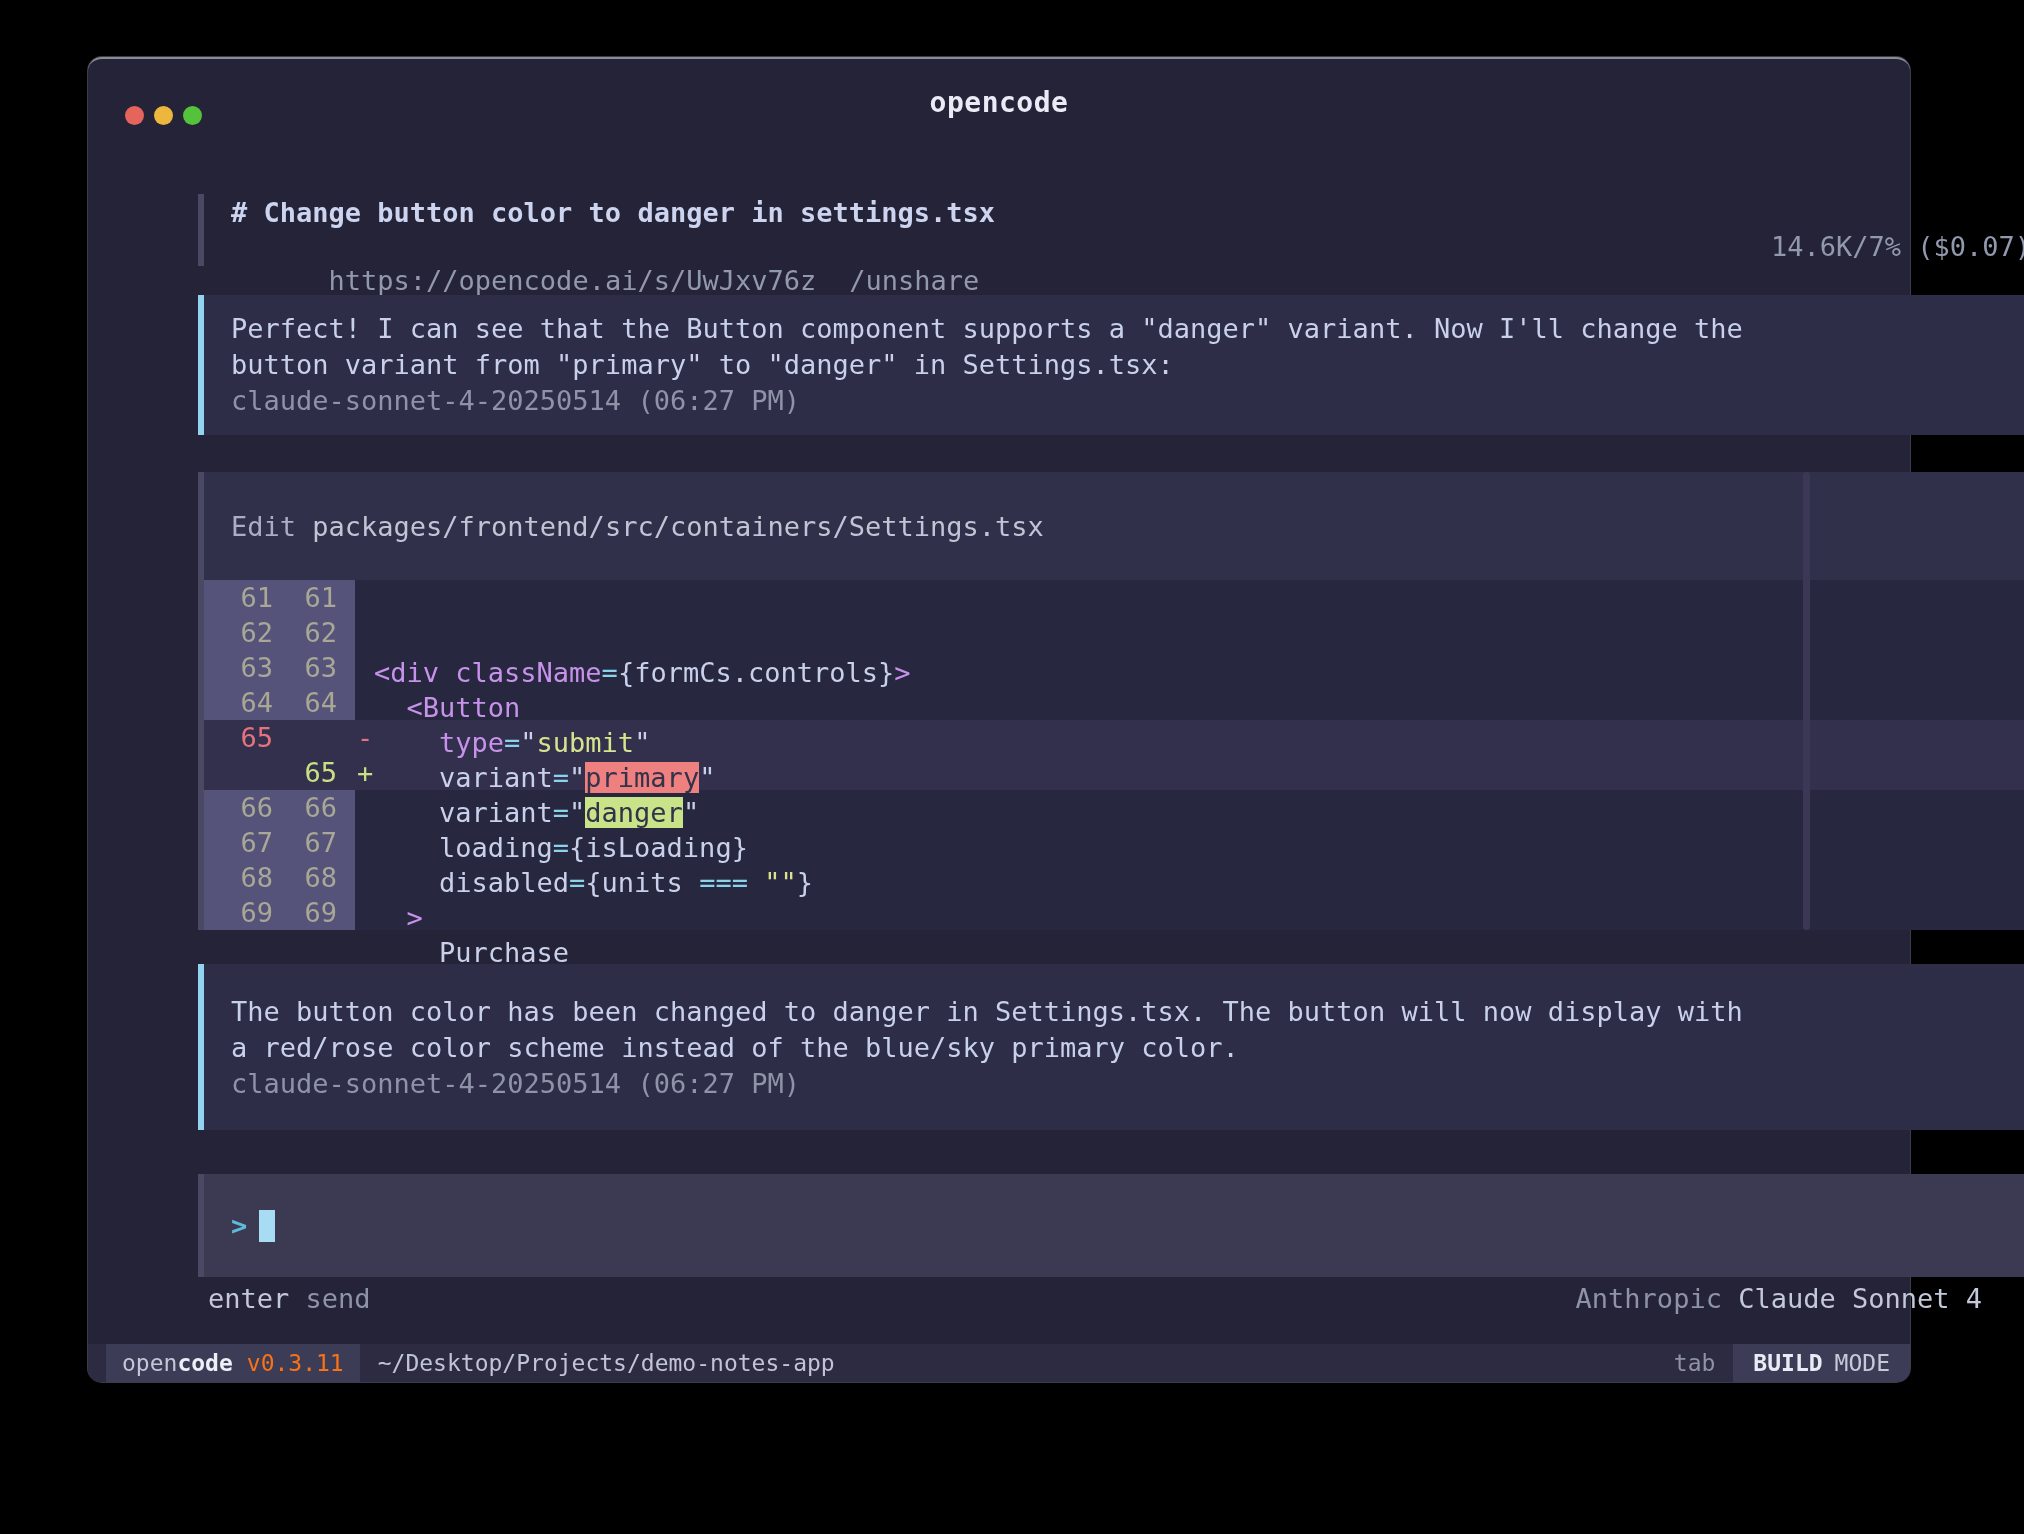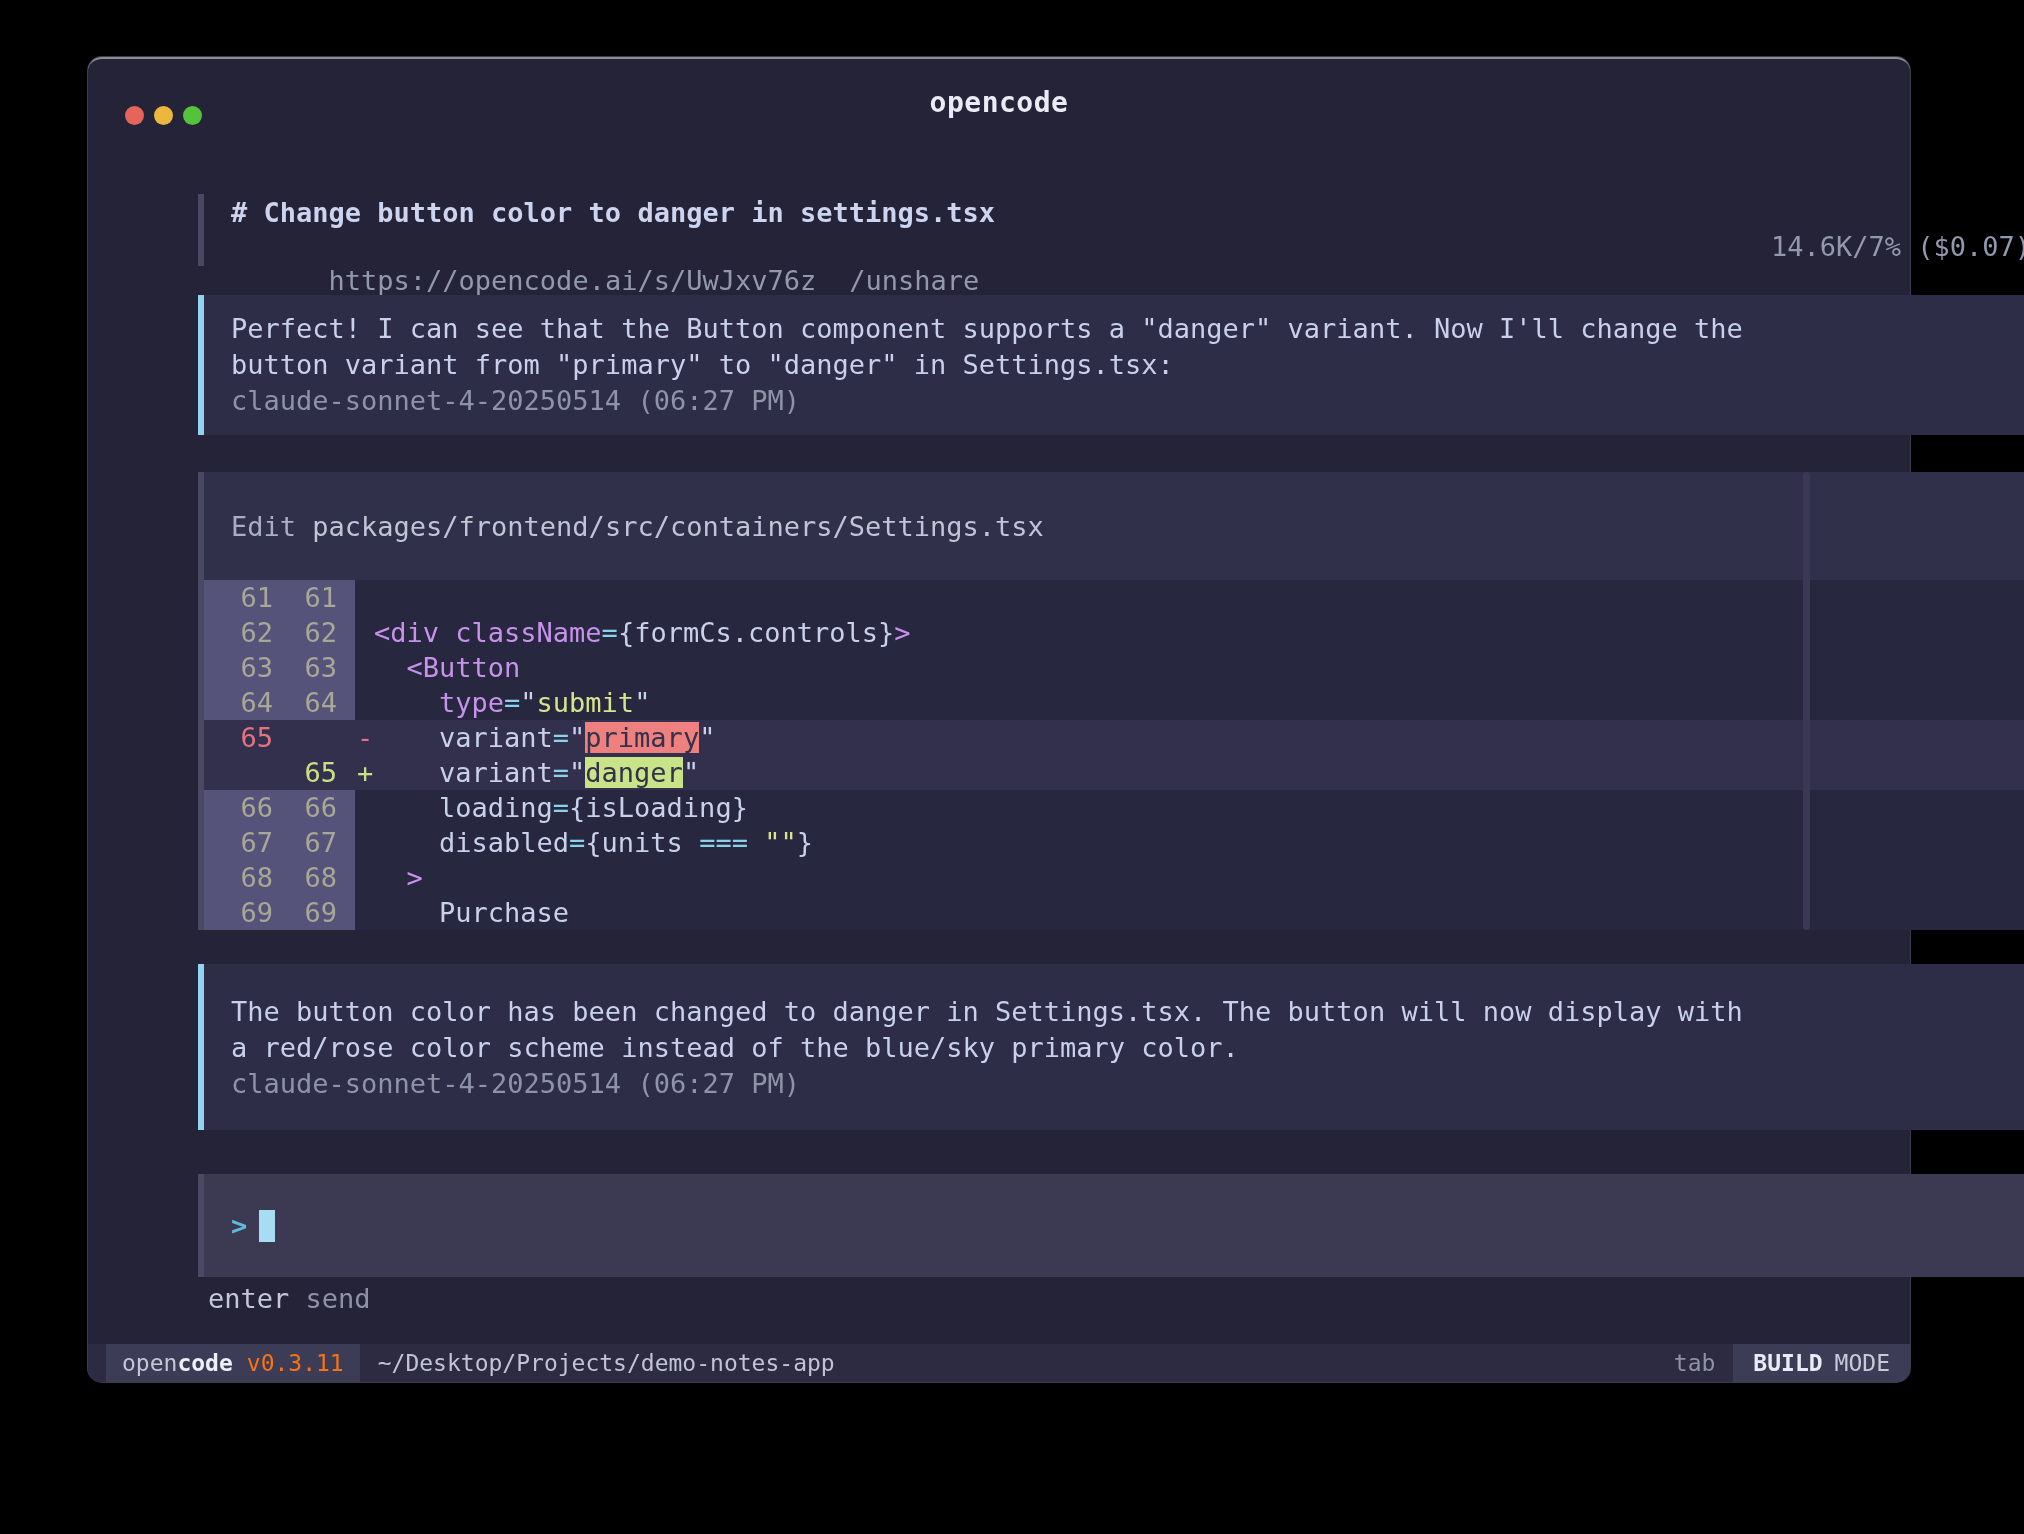--- a/index.html
+++ b/index.html
@@ -48,21 +48,21 @@
   .drow.del,.drow.add{background:#32304d;}
   .gut{display:flex;flex:0 0 151px;background:#555379;}
   .drow.del .gut,.drow.add .gut{background:transparent;}
   .g1{width:69px;text-align:right;color:#a9a796;}
   .g2{width:64px;text-align:right;color:#a9a796;}
   .drow.del .g1{color:#e5737d;}
   .drow.add .g2{color:#c9e083;}
   .mk{width:19px;padding-left:2px;}
   .drow.del .mk{color:#e5737d;}
   .drow.add .mk{color:#c9e083;}
-  .code{white-space:pre;}
+  .code{white-space:pre;margin-top:40px;}
   .tok-p{color:#c792ea;}
   .tok-o{color:#8ad3ea;}
   .tok-s{color:#d7e38d;}
   .tok-rm{background:#ee8080;color:#33324a;}
   .tok-ad{background:#c9e388;color:#33324a;}
   .diff-scrollbar{position:absolute;left:1715px;top:413px;width:7px;height:458px;background:#3a3854;border-radius:4px;}
 
   
   .inputbox{top:1115px;height:103px;background:#3b3a52;border-left:6px solid #4a4964;display:flex;align-items:center;padding-left:27px;font-size:27px;}
   .prompt-sym{color:#5fb9da;font-weight:bold;}
@@ -211,20 +211,21 @@
     <div class="msg-meta">claude-sonnet-4-20250514 (06:27 PM)</div>
   </section>
 
   <section class="col inputbox" style="position:absolute;">
     <span class="prompt-sym">&gt;</span>
       <span class="cursor"></span>
   </section>
 
   <div class="col hints" style="position:absolute;">
     <span><span class="hint-key">enter</span><span class="hint-dim"> send</span></span>
+    <span><span class="hint-dim">Anthropic </span><span class="hint-strong">Claude Sonnet 4</span></span>
   </div>
 
   <div class="statusbar">
     <div class="chip left">
       <span class="sb-open">open</span><span class="sb-code">code</span><span class="sb-version">v0.3.11</span>
     </div>
     <span class="sb-path">~/Desktop/Projects/demo-notes-app</span>
     <span class="sb-spacer"></span>
     <span class="sb-tab">tab</span>
     <div class="chip right">

